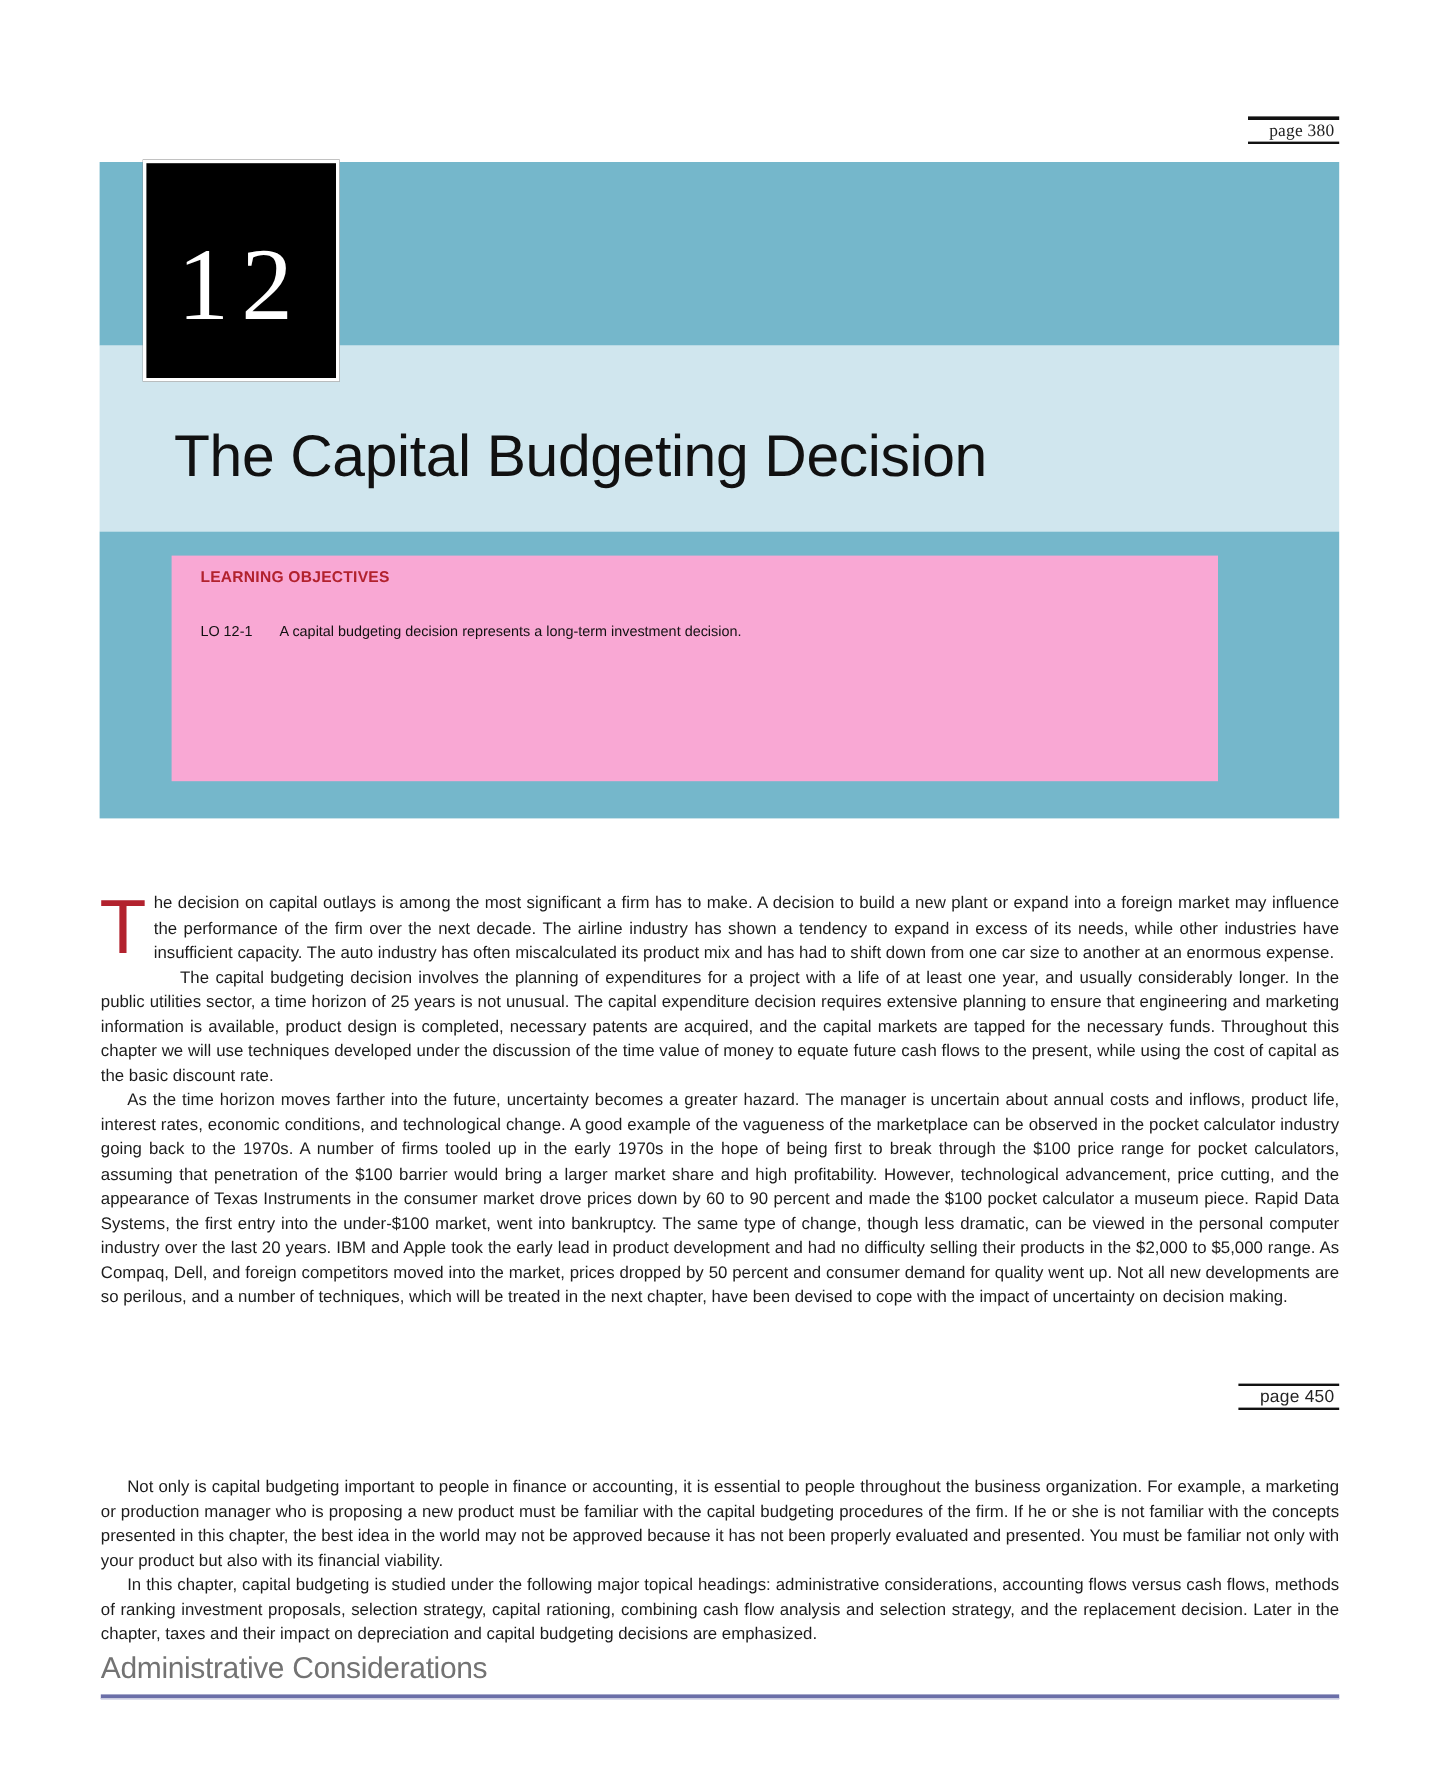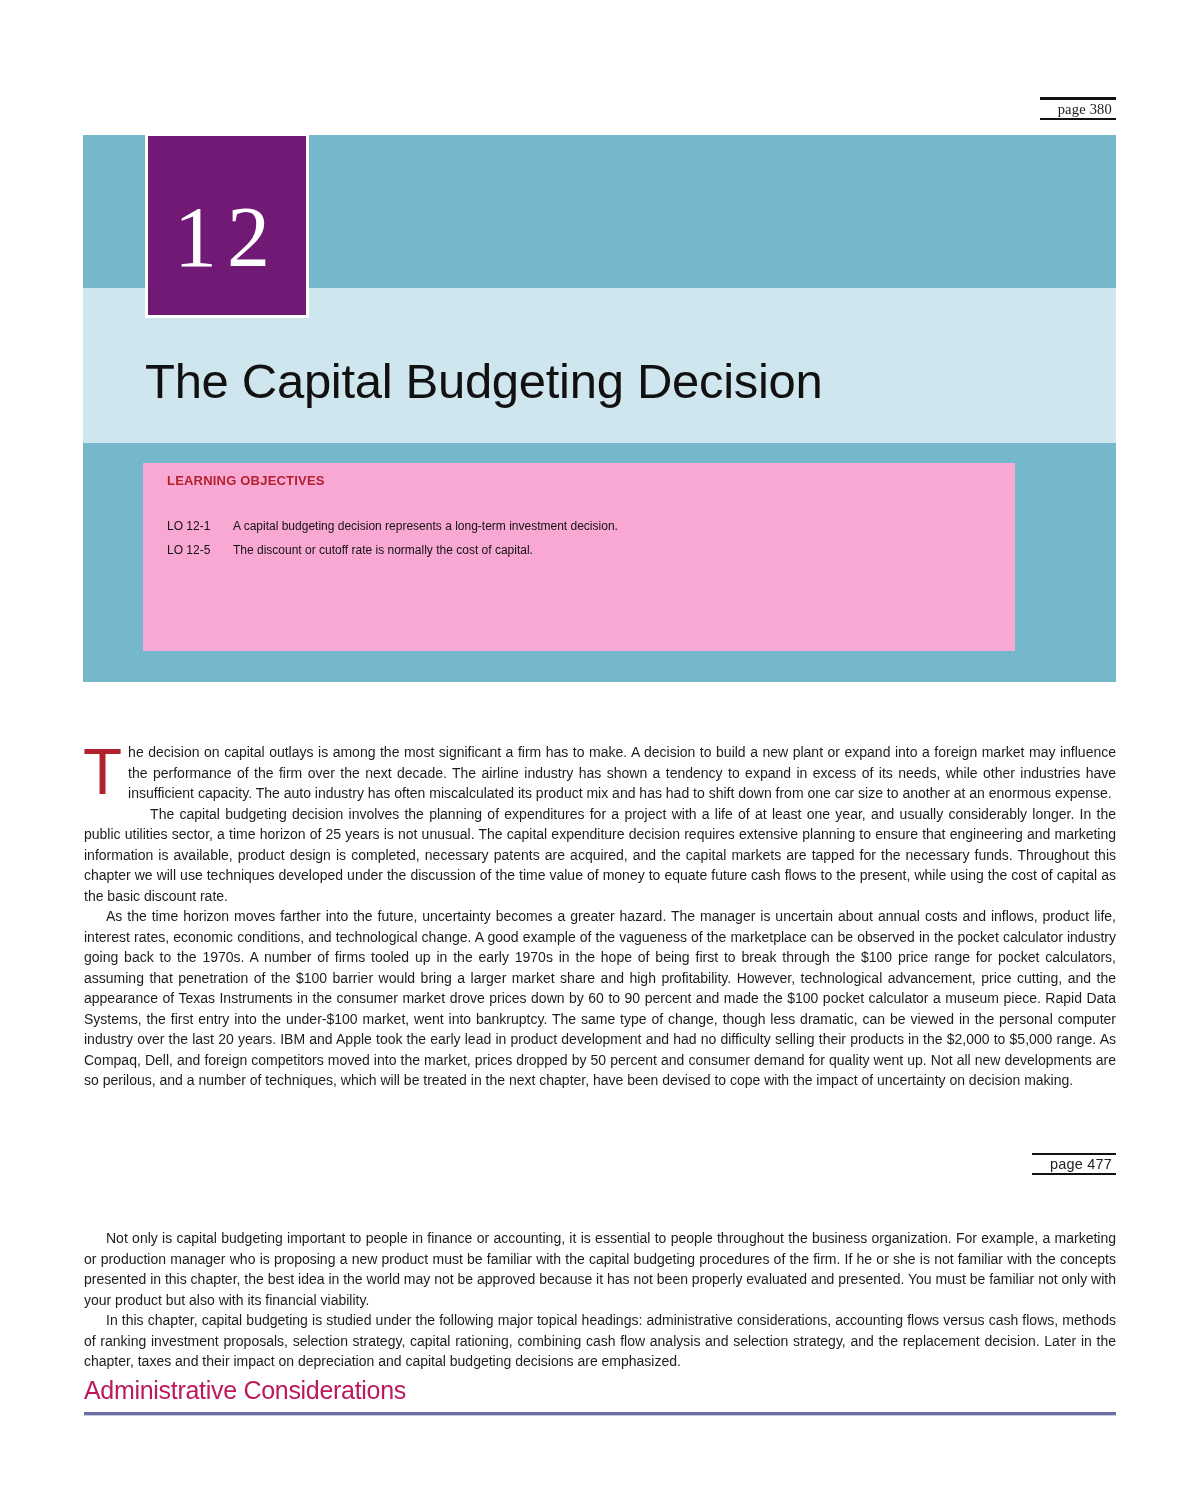--- a/index.html
+++ b/index.html
@@ -10,22 +10,22 @@
                  border-top: 3px solid #111; border-bottom: 2px solid #111;
                  padding: 1px 4px 0 18px; line-height: 17px; letter-spacing: 0.2px; }
   .pm-380 { top: 97px; font-family: Liberation Serif, serif; }
   .pm-381 { top: 1153px; border-top-width: 2px; }
 
   .hero { position: absolute; left: 83px; top: 135px; width: 1033px; height: 547px; }
   .band-top { position: absolute; left: 0; top: 0; width: 100%; height: 153px; background: #75b7cb; }
   .band-mid { position: absolute; left: 0; top: 153px; width: 100%; height: 155px; background: #d0e6ee; }
   .band-bot { position: absolute; left: 0; top: 308px; width: 100%; height: 239px; background: #75b7cb; }
 
-  .chapter-box { position: absolute; left: 62px; top: -2px; width: 158px; height: 179px;
-                 background: #701a75; border: 3px solid #ffffff; box-sizing: content-box; }
+  .chapter-box { position: absolute; left: 36px; top: -2px; width: 158px; height: 179px;
+                 background: #000000; border: 3px solid #ffffff; box-sizing: content-box; }
   .chapter-num { position: absolute; left: 0; right: 0; top: 58px; text-align: center;
                  font-family: "Liberation Serif", serif; color: #ffffff; font-size: 86px;
                  line-height: 86px; letter-spacing: 10px; }
 
   .chapter-title { position: absolute; left: 62px; top: 218px; font-size: 49px; color: #111;
                    line-height: 56px; letter-spacing: -0.3px; text-align: right; }
 
   .lo-box { position: absolute; left: 60px; top: 328px; width: 872px; height: 188px; background: #f9a8d4; }
   .lo-heading { position: absolute; left: 24px; top: 10px; font-size: 13px; font-weight: bold;
                 color: #b2222e; letter-spacing: 0.2px; }
@@ -36,21 +36,21 @@
   .body-text { position: absolute; left: 84px; width: 1032px; font-size: 14px; line-height: 20.5px;
                text-align: justify; color: #1c1c1c; }
   .body-text p { margin: 0; text-indent: 22px; }
   .body-text p.first { text-indent: 0; }
   .text-1 { top: 742px; }
   .text-2 { top: 1228px; }
 
   .dropcap { float: left; font-size: 64px; line-height: 52px; color: #b2222e; margin: 4px 6px 0 -1px;
              font-family: "Liberation Sans", sans-serif; height: 58px; }
 
-  .section-heading { position: absolute; left: 84px; top: 1375px; font-size: 25px; color: #be185d;
+  .section-heading { position: absolute; left: 84px; top: 1375px; font-size: 25px; color: #737373;
                      letter-spacing: -0.3px; line-height: 30px; }
   .section-rule { position: absolute; left: 84px; top: 1412px; width: 1032px; height: 3px;
                   background: #6b6fa8; border-bottom: 1px solid #c9cbe0; }
 </style>
 </head>
 <body>
 
 <div class="page-marker pm-380">page 380</div>
 
 <div class="hero">
@@ -63,34 +63,31 @@
   </div>
 
   <div class="chapter-title">The Capital Budgeting Decision</div>
 
   <div class="lo-box">
     <div class="lo-heading">LEARNING OBJECTIVES</div>
     <ul class="lo-list">
       <li class="lo-item">
         <span class="lo-code">LO 12-1</span><span>A capital budgeting decision represents a long-term investment decision.</span>
       </li>
-      <li class="lo-item">
-        <span class="lo-code">LO 12-5</span><span>The discount or cutoff rate is normally the cost of capital.</span>
-      </li>
     </ul>
   </div>
 </div>
 
 <div class="body-text text-1">
   <p class="first"><span class="dropcap">T</span><span>he decision on capital outlays is among the most significant a firm has to make. A decision to build a new plant or expand into a foreign market may influence the performance of the firm over the next decade. The airline industry has shown a tendency to expand in excess of its needs, while other industries have insufficient capacity. The auto industry has often miscalculated its product mix and has had to shift down from one car size to another at an enormous expense.</span></p>
   <p>The capital budgeting decision involves the planning of expenditures for a project with a life of at least one year, and usually considerably longer. In the public utilities sector, a time horizon of 25 years is not unusual. The capital expenditure decision requires extensive planning to ensure that engineering and marketing information is available, product design is completed, necessary patents are acquired, and the capital markets are tapped for the necessary funds. Throughout this chapter we will use techniques developed under the discussion of the time value of money to equate future cash flows to the present, while using the cost of capital as the basic discount rate.</p>
   <p>As the time horizon moves farther into the future, uncertainty becomes a greater hazard. The manager is uncertain about annual costs and inflows, product life, interest rates, economic conditions, and technological change. A good example of the vagueness of the marketplace can be observed in the pocket calculator industry going back to the 1970s. A number of firms tooled up in the early 1970s in the hope of being first to break through the $100 price range for pocket calculators, assuming that penetration of the $100 barrier would bring a larger market share and high profitability. However, technological advancement, price cutting, and the appearance of Texas Instruments in the consumer market drove prices down by 60 to 90 percent and made the $100 pocket calculator a museum piece. Rapid Data Systems, the first entry into the under-$100 market, went into bankruptcy. The same type of change, though less dramatic, can be viewed in the personal computer industry over the last 20 years. IBM and Apple took the early lead in product development and had no difficulty selling their products in the $2,000 to $5,000 range. As Compaq, Dell, and foreign competitors moved into the market, prices dropped by 50 percent and consumer demand for quality went up. Not all new developments are so perilous, and a number of techniques, which will be treated in the next chapter, have been devised to cope with the impact of uncertainty on decision making.</p>
 </div>
 
-<div class="page-marker pm-381">page 477</div>
+<div class="page-marker pm-381">page 450</div>
 
 <div class="body-text text-2">
   <p>Not only is capital budgeting important to people in finance or accounting, it is essential to people throughout the business organization. For example, a marketing or production manager who is proposing a new product must be familiar with the capital budgeting procedures of the firm. If he or she is not familiar with the concepts presented in this chapter, the best idea in the world may not be approved because it has not been properly evaluated and presented. You must be familiar not only with your product but also with its financial viability.</p>
   <p>In this chapter, capital budgeting is studied under the following major topical headings: administrative considerations, accounting flows versus cash flows, methods of ranking investment proposals, selection strategy, capital rationing, combining cash flow analysis and selection strategy, and the replacement decision. Later in the chapter, taxes and their impact on depreciation and capital budgeting decisions are emphasized.</p>
 </div>
 
 <div class="section-heading">Administrative Considerations</div>
 <div class="section-rule"></div>
 
 </body></html>

